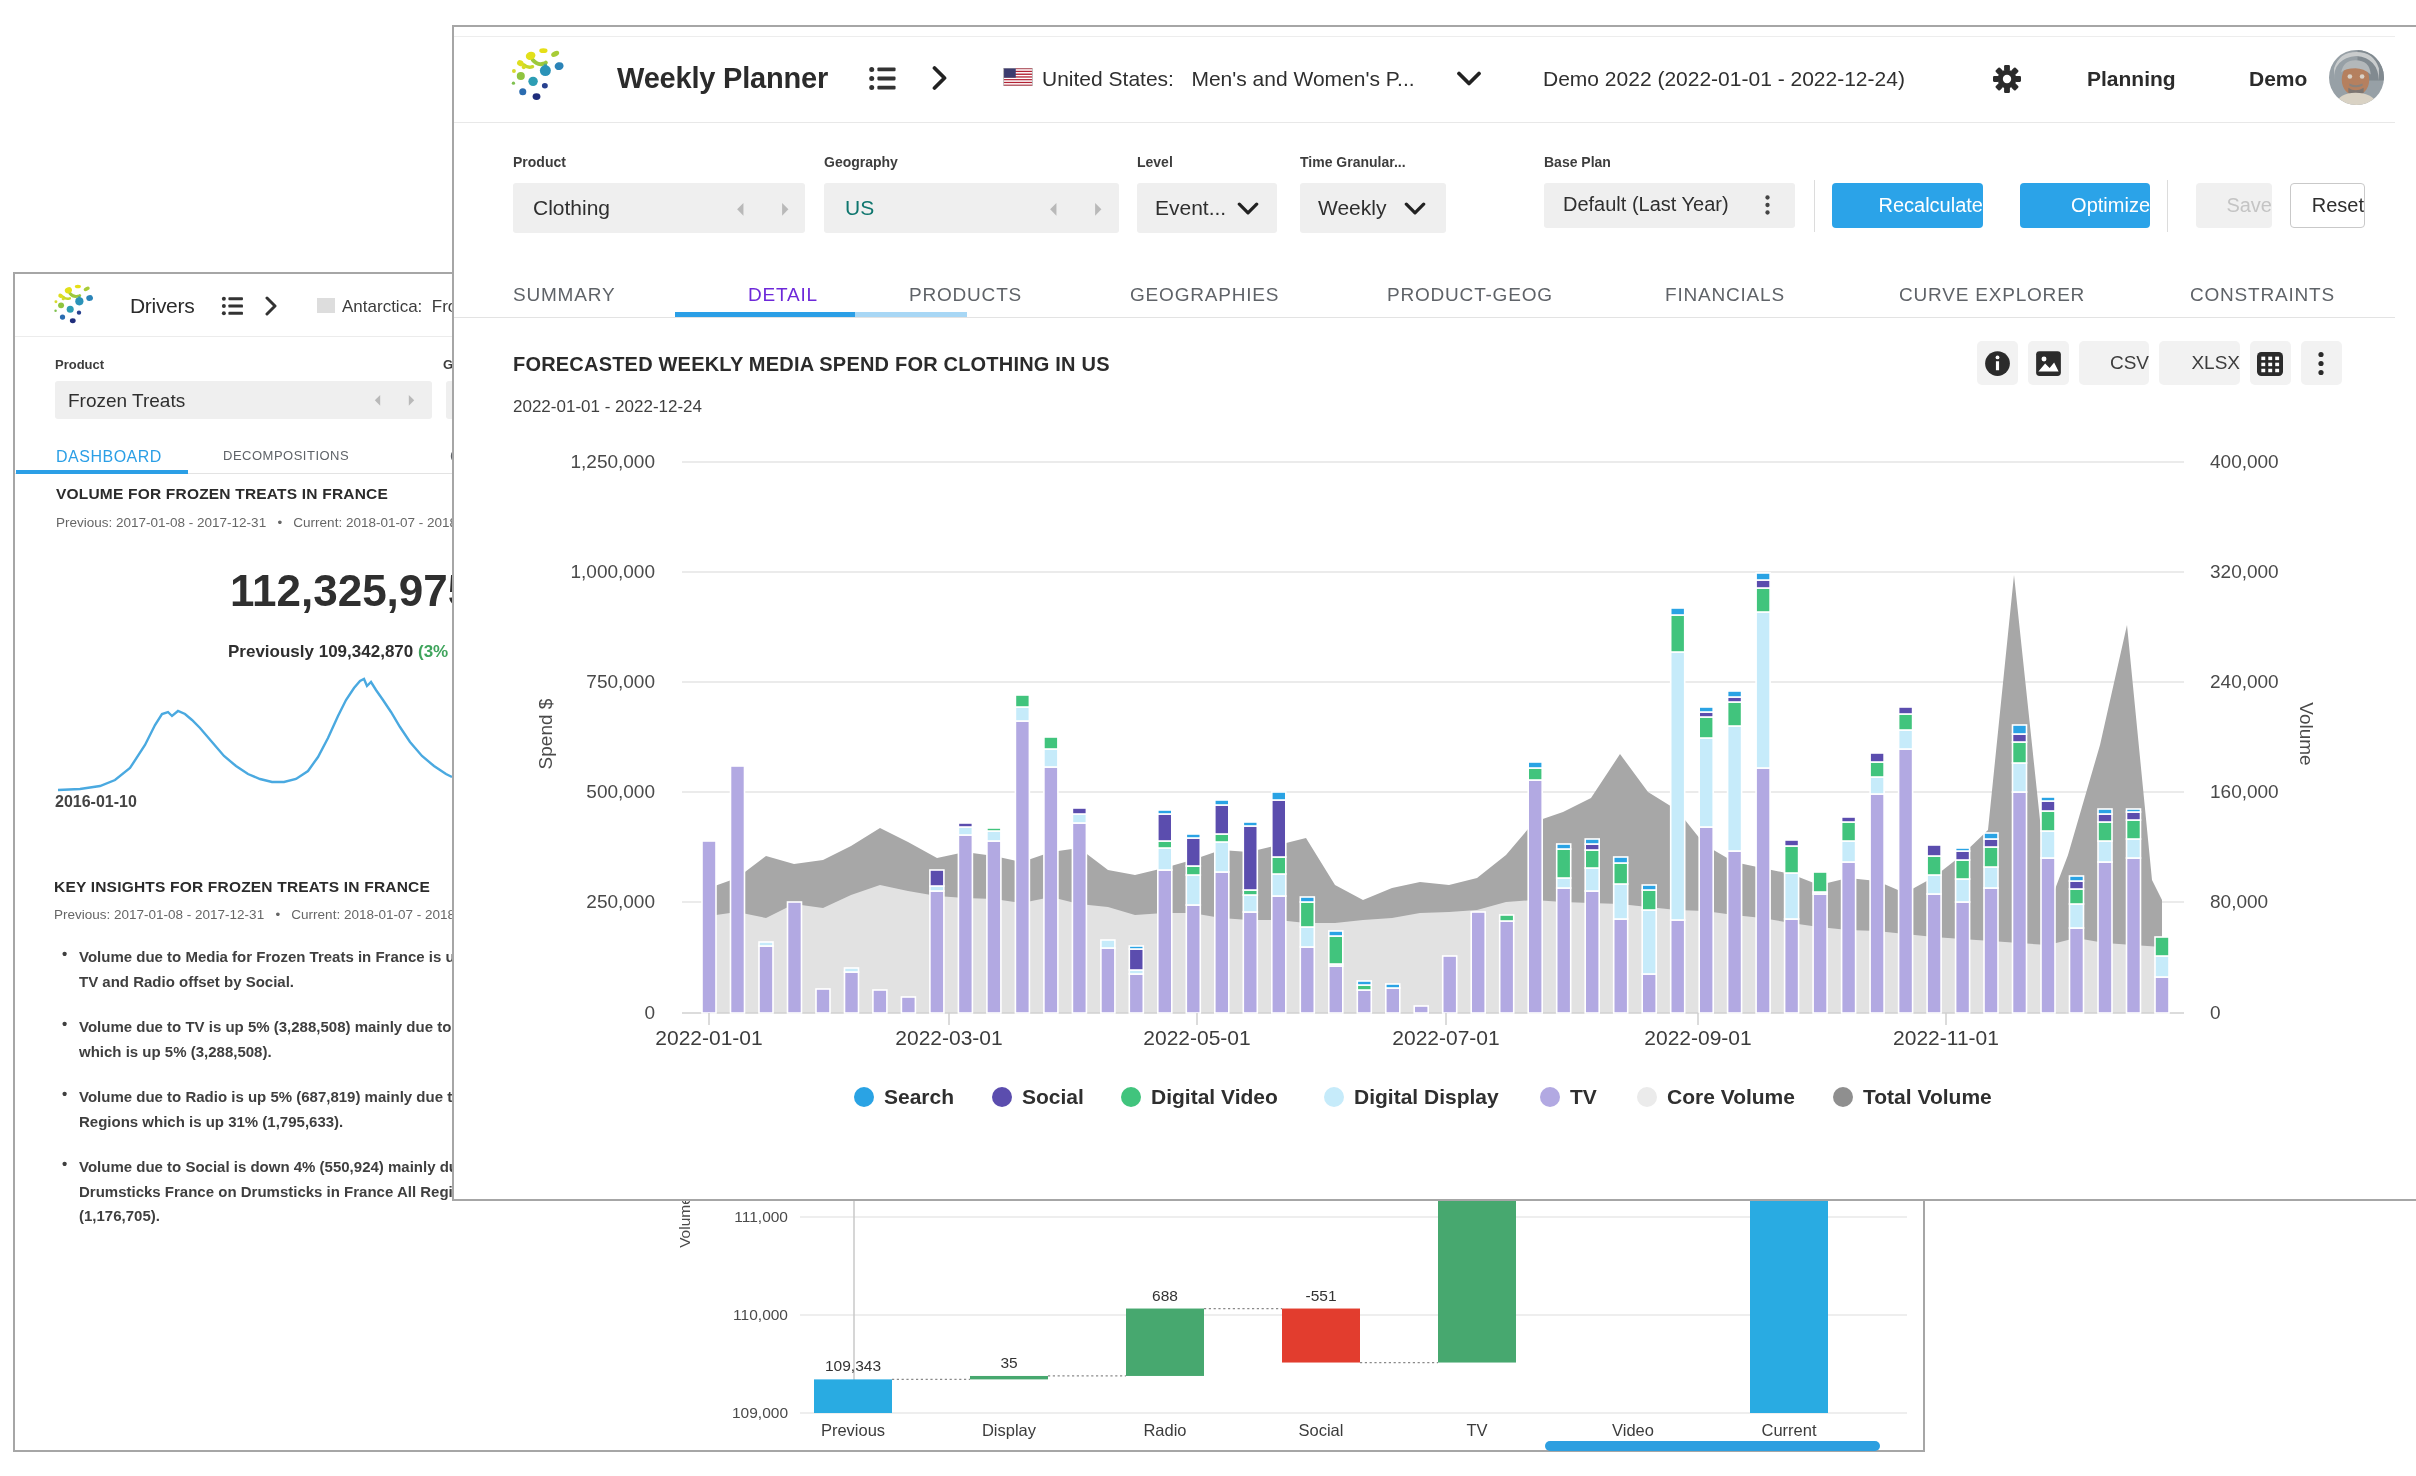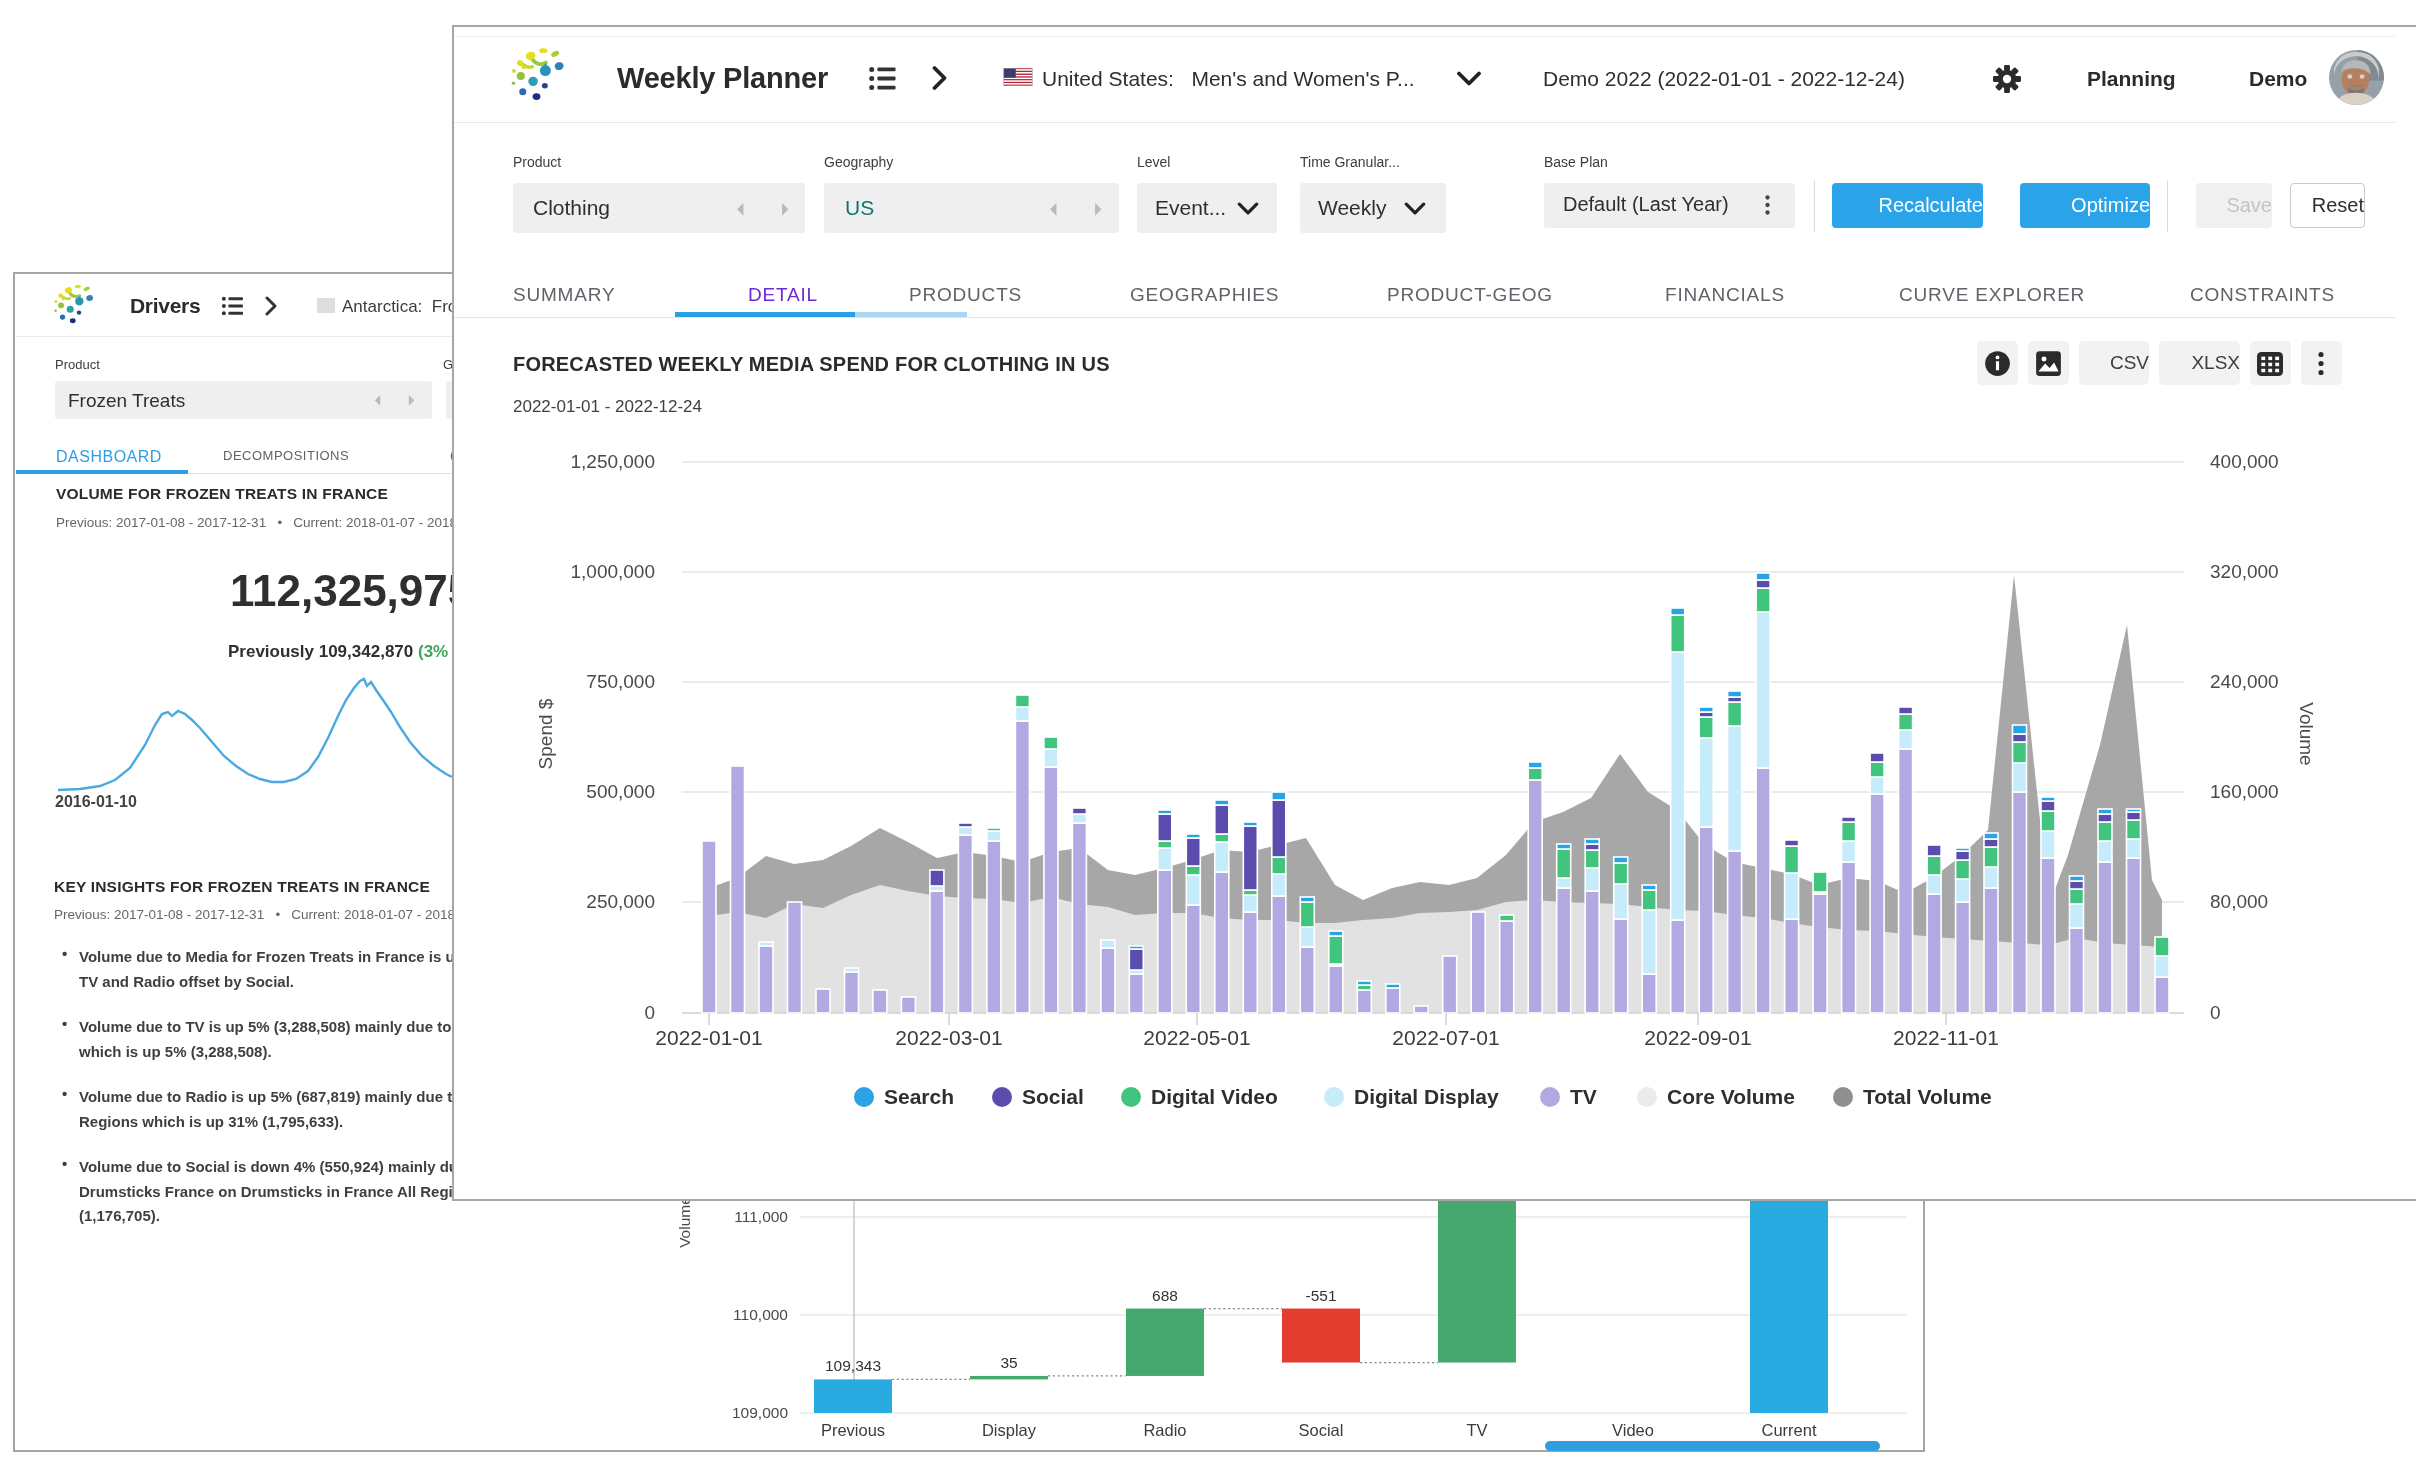--- a/index.html
+++ b/index.html
@@ -1,18 +1,18 @@
 <!DOCTYPE html>
 <html><head><meta charset="utf-8"><style>
 *{margin:0;padding:0;box-sizing:border-box}
 html,body{width:2416px;height:1476px;background:#fff;font-family:"Liberation Sans",sans-serif;overflow:hidden;position:relative}
 .abs{position:absolute}
 .win{position:absolute;background:#fff;border:2px solid #a6a6a6}
 .sel{position:absolute;background:#efefef;border-radius:3px}
-.lbl{position:absolute;font-size:14px;font-weight:normal;color:#3d3d3d}
+.lbl{position:absolute;font-size:14px;font-weight:bold;color:#3d3d3d}
 .tab{position:absolute;font-size:19px;color:#5f6368;letter-spacing:.8px}
 .btn{position:absolute;border-radius:4px;font-size:20px;text-align:right}
 </style></head><body>
 <div class="win" style="left:13px;top:272px;width:1912px;height:1180px">
     <div class="abs" style="left:38px;top:9px"><svg width="41" height="41" viewBox="10 7 56 56">
         <path d="M33 21 Q38 27 44 25 Q46 24.5 46.5 24" fill="none" stroke="#9cc93c" stroke-width="4" stroke-linecap="round"></path>
         <path d="M24 26 Q28 30 33 28" fill="none" stroke="#c6d82a" stroke-width="3.4" stroke-linecap="round"></path>
         <line x1="46" y1="25" x2="46" y2="30" stroke="#53a88e" stroke-width="3.2"></line>
         <ellipse cx="44" cy="11.8" rx="4.2" ry="2.4" fill="#e6df17" transform="rotate(0 44 11.8)"></ellipse>
         <ellipse cx="31" cy="17" rx="5" ry="4.1" fill="#e2e01a" transform="rotate(-20 31 17)"></ellipse>
@@ -22,21 +22,21 @@
         <ellipse cx="14" cy="32.5" rx="2" ry="2" fill="#d8da2c" transform="rotate(0 14 32.5)"></ellipse>
         <ellipse cx="21" cy="37.5" rx="4.1" ry="4" fill="#8fc43f" transform="rotate(0 21 37.5)"></ellipse>
         <ellipse cx="13.5" cy="44.8" rx="1.7" ry="1.7" fill="#7fc050" transform="rotate(0 13.5 44.8)"></ellipse>
         <ellipse cx="33.5" cy="43" rx="4.8" ry="4.8" fill="#2d9db4" transform="rotate(0 33.5 43)"></ellipse>
         <ellipse cx="46" cy="32" rx="5.6" ry="5.6" fill="#2b93b8" transform="rotate(0 46 32)"></ellipse>
         <ellipse cx="60" cy="27.5" rx="4.6" ry="4" fill="#2b84b8" transform="rotate(-15 60 27.5)"></ellipse>
         <ellipse cx="45.5" cy="47.5" rx="3" ry="2.8" fill="#28418f" transform="rotate(0 45.5 47.5)"></ellipse>
         <ellipse cx="23" cy="53.5" rx="3.6" ry="3.6" fill="#2b6cb0" transform="rotate(0 23 53.5)"></ellipse>
         <ellipse cx="37" cy="58.5" rx="4" ry="3.4" fill="#1f2d7c" transform="rotate(0 37 58.5)"></ellipse>
       </svg></div>
-    <div class="abs" style="left:115px;top:20px;font-size:21px;font-weight:bold;letter-spacing:-0.3px;color:#2b2b2b">Drivers</div>
+    <div class="abs" style="left:115px;top:20px;font-size:21px;font-weight:normal;letter-spacing:-0.3px;color:#2b2b2b">Drivers</div>
     <svg style="position:absolute;left:206px;top:22px" width="23" height="20" viewBox="0 0 25 22">
       <circle cx="3" cy="3" r="2.2" fill="#333"></circle>
       <rect x="8" y="1.3" width="16" height="3.4" rx="1" fill="#333"></rect>
       <circle cx="3" cy="11" r="2.2" fill="#333"></circle>
       <rect x="8" y="9.3" width="16" height="3.4" rx="1" fill="#333"></rect>
       <circle cx="3" cy="19" r="2.2" fill="#333"></circle>
       <rect x="8" y="17.3" width="16" height="3.4" rx="1" fill="#333"></rect>
     </svg>
     <svg style="position:absolute;left:250px;top:22px" width="12" height="20" viewBox="0 0 12 20">
       <polyline points="2,2 10,10 2,18" fill="none" stroke="#333" stroke-width="3" stroke-linecap="round" stroke-linejoin="round"></polyline>

